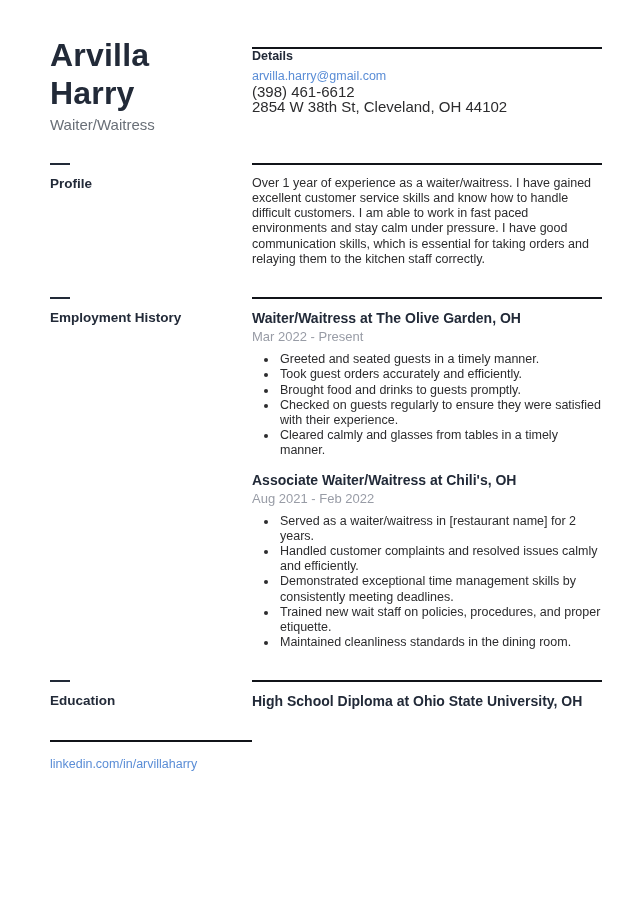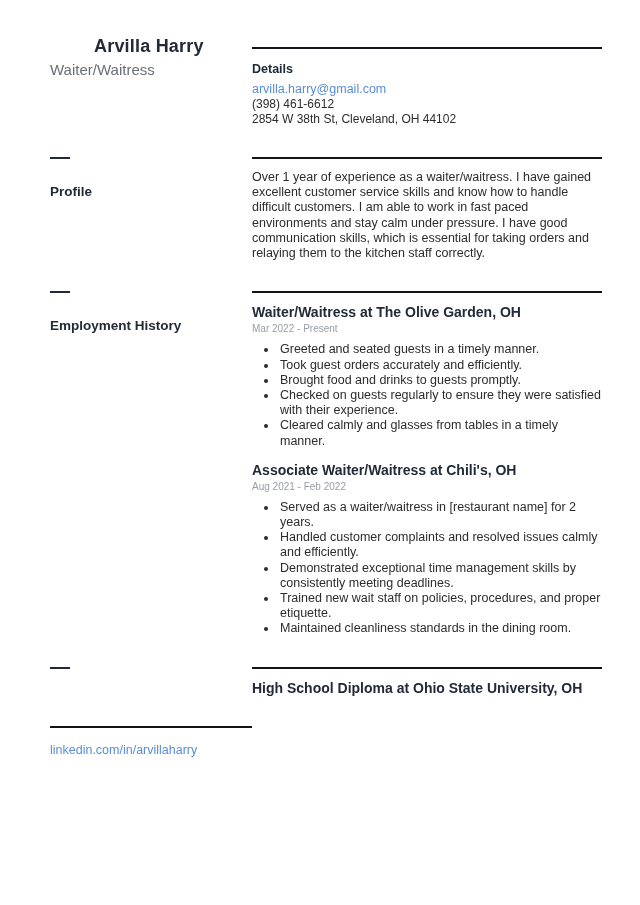--- a/index.html
+++ b/index.html
@@ -19,26 +19,25 @@
   }
   .row {
     display: grid;
     grid-template-columns: 202px 1fr;
     align-items: start;
   }
   .row + .row { margin-top: 30px; }
   .left { padding-right: 20px; }
 
   h1.name {
-    font-size: 18px;
+    font-size: 32px;
     font-weight: bold;
     line-height: 1.2;
     color: var(--heading, #222a38);
     letter-spacing: 0.2px;
-    margin-left: 44px;
   }
   .subtitle {
     font-size: 15px;
     color: var(--subtitle, #696f77);
     margin-top: 3px;
   }
 
   .rule {
     border: none;
     height: 2px;
@@ -49,32 +48,31 @@
 
   .dash {
     width: 20px;
     height: 2px;
     background: var(--heading, #222a38);
   }
   .section-label {
     font-size: 13.5px;
     font-weight: bold;
     color: var(--heading, #222a38);
-    margin-top: 25px;
+    margin-top: 11px;
   }
 
   .details-heading {
     font-size: 12.5px;
     font-weight: bold;
     color: var(--heading, #222a38);
-    margin-top: 13px;
     margin-bottom: 3px;
   }
   .contact-line {
-    font-size: 12px;
+    font-size: 15px;
     line-height: 15px;
     color: var(--body-text, #2c2c2e);
   }
   a.link {
     font-size: 12.5px;
     line-height: 15px;
     color: var(--link, #5a8dd6);
     cursor: pointer;
     display: inline-block;
   }
@@ -88,21 +86,21 @@
 
   .job { margin-top: 11px; }
   .job + .job { margin-top: 13px; }
   .job-title, .degree-title {
     font-size: 14px;
     font-weight: bold;
     color: var(--heading, #222a38);
     line-height: 1.15;
   }
   .date-range {
-    font-size: 10px;
+    font-size: 13px;
     color: var(--date, #989ca6);
     margin-top: 3px;
   }
   ul.bullets {
     margin-top: 8px;
     padding-left: 26px;
     list-style-type: disc;
   }
   ul.bullets li {
     font-size: 12.5px;
@@ -174,20 +172,21 @@
           <li>Maintained cleanliness standards in the dining room.</li>
         </ul>
       </div>
 
     </div>
   </div>
 
   <div class="row">
     <div class="left">
       <div class="dash"></div>
+      <div class="section-label">Education</div>
     </div>
     <div class="right">
       <hr class="rule">
       <div class="job">
         <div class="degree-title">High School Diploma at Ohio State University, OH</div>
       </div>
     </div>
   </div>
 
   <div class="row">

